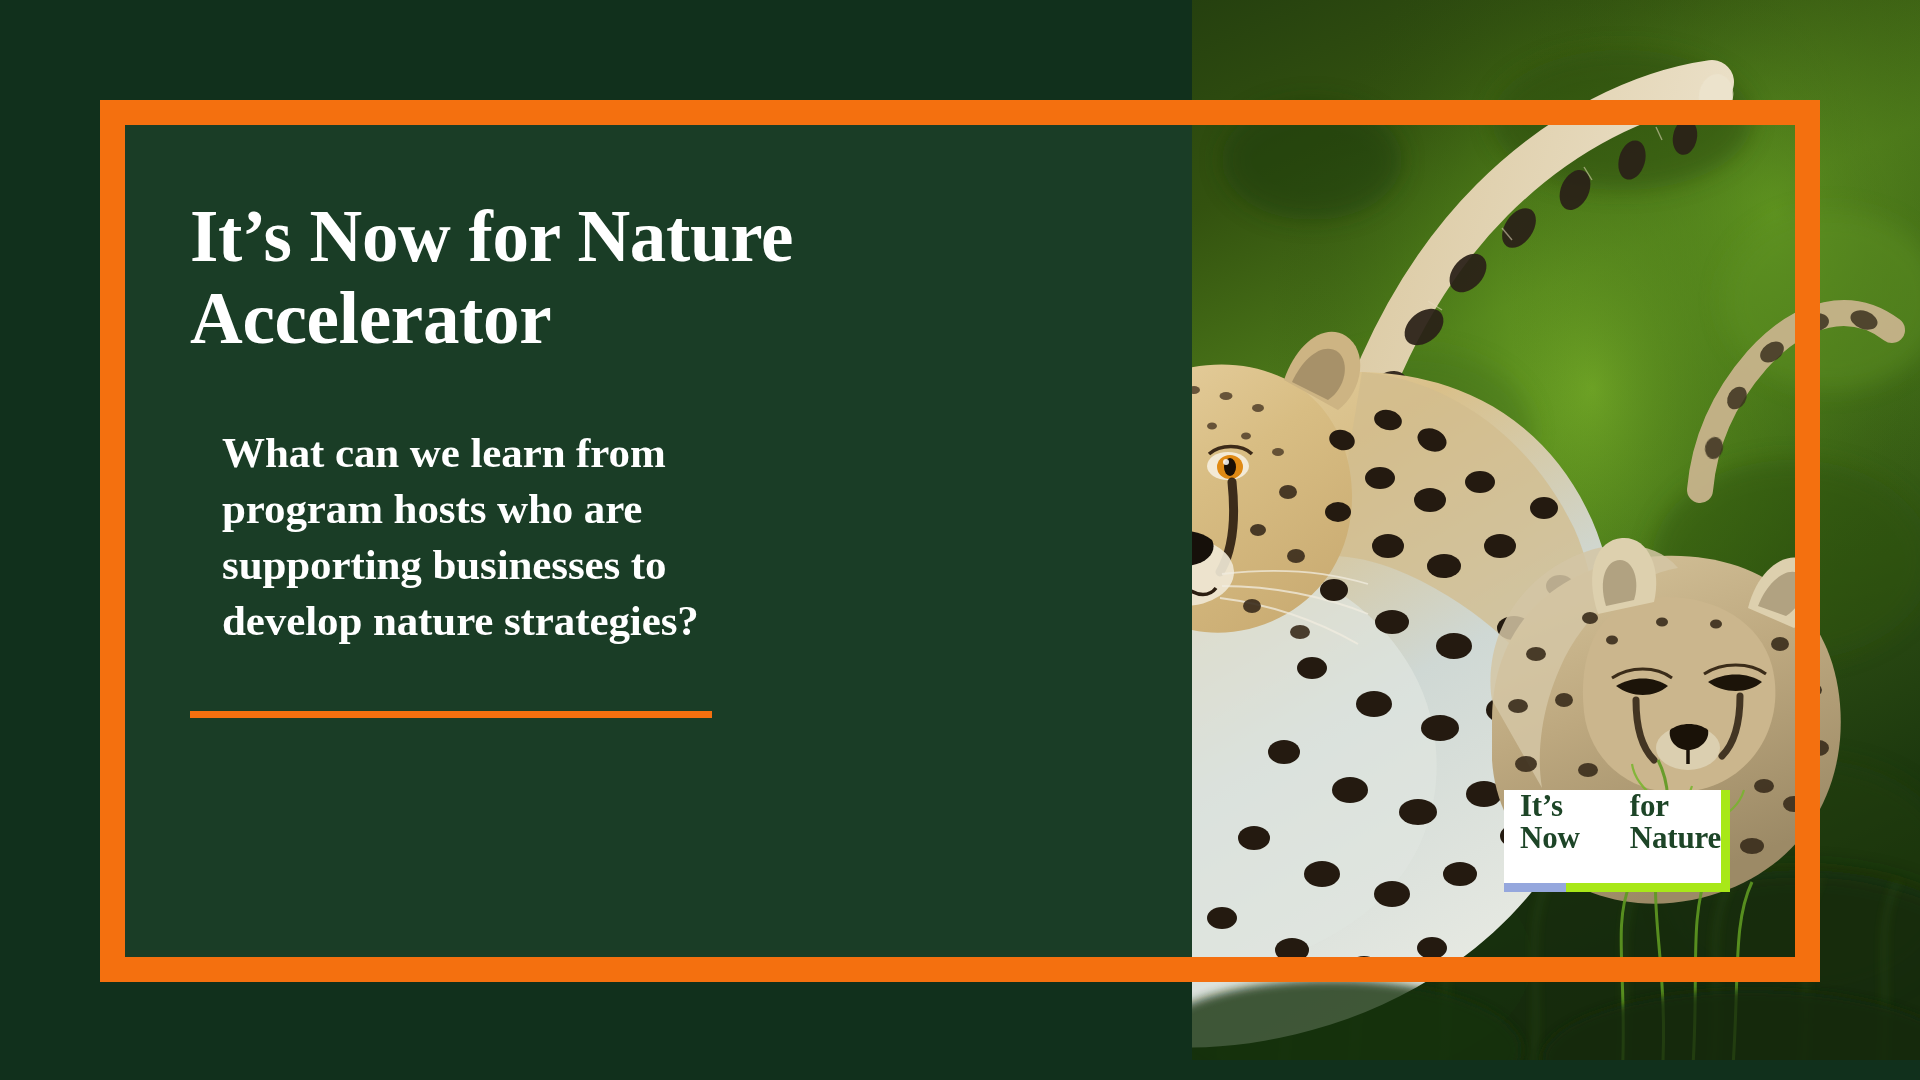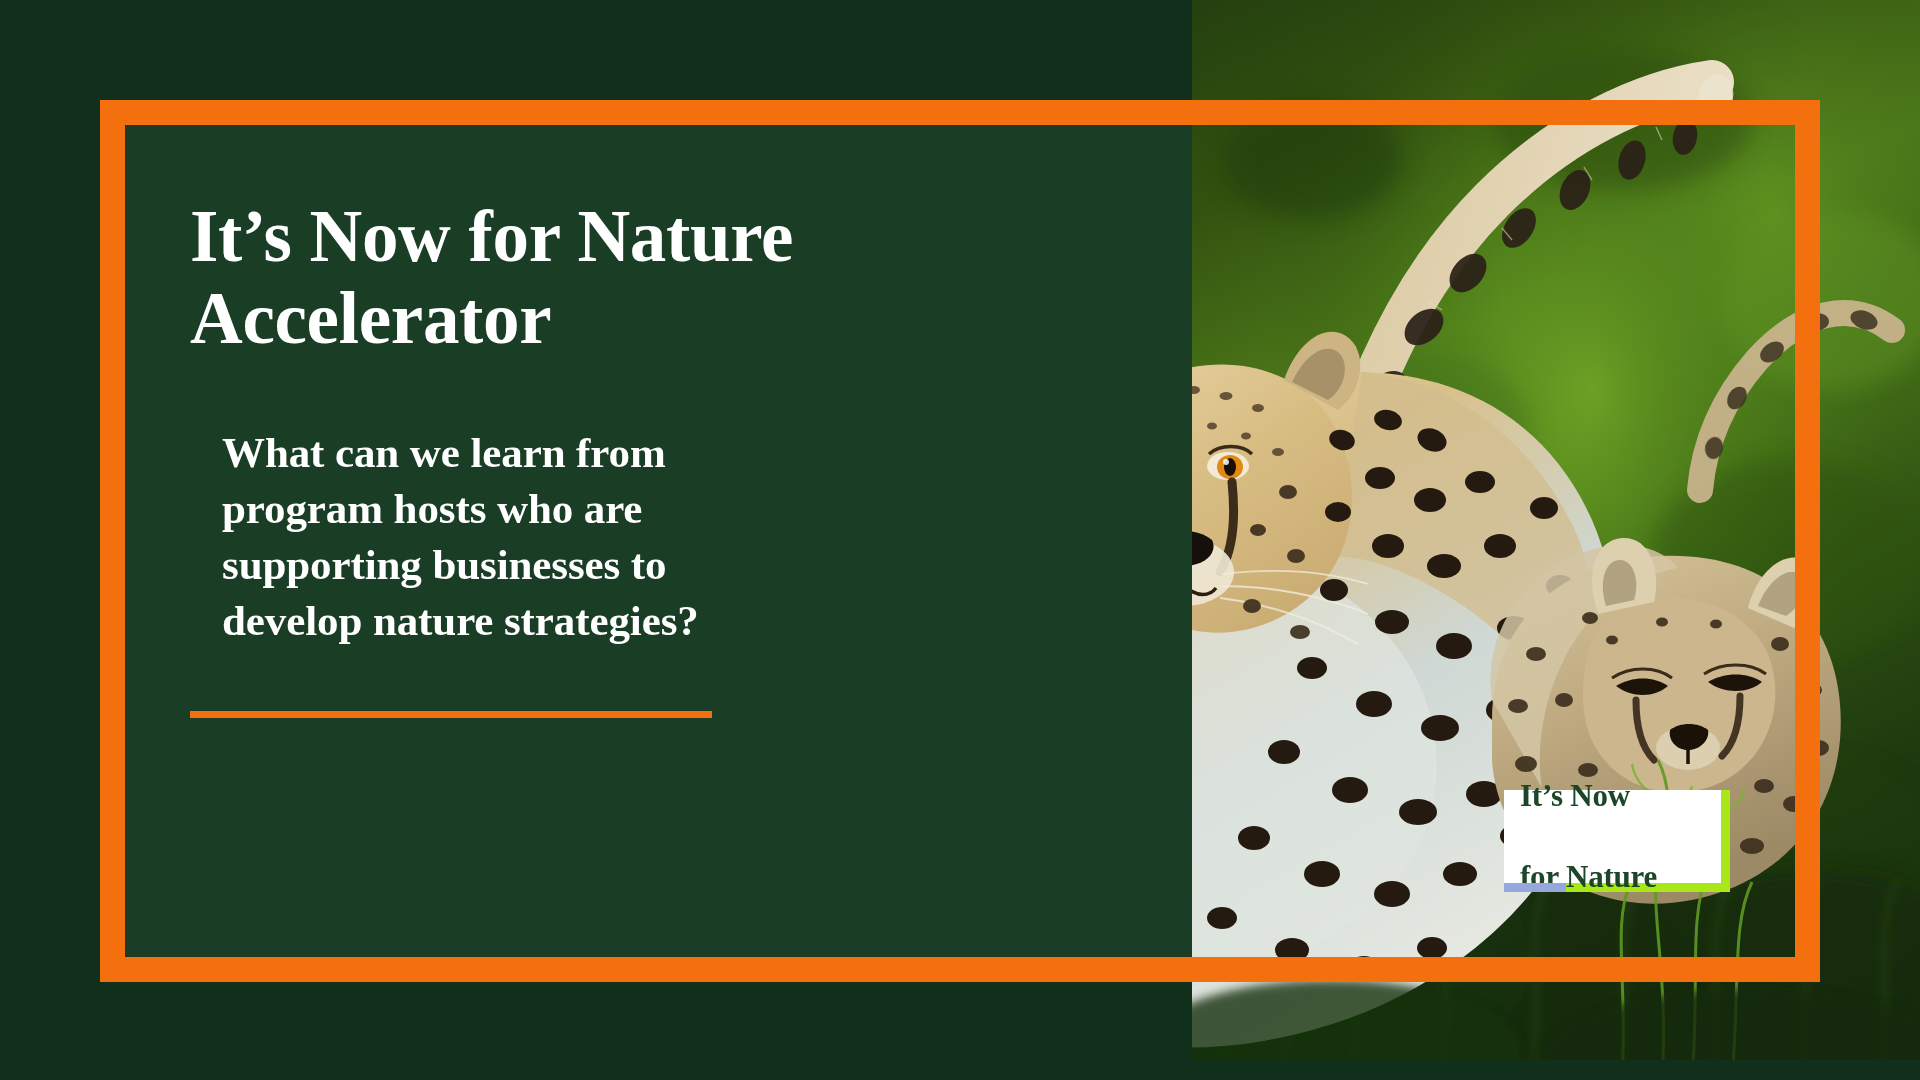--- a/index.html
+++ b/index.html
@@ -110,21 +110,20 @@
     width:62px; height:9px;
     background:#95a7dd;
     z-index:2;
   }
   .logo-box {
     position:absolute;
     left:0; top:0;
     width:217px; height:93px;
     background:#ffffff;
     display:flex;
-    flex-direction:column;
     justify-content:center;
     padding-left:16px;
     gap:48px;
   }
   .logo-line {
     color:#1d4527;
     font-family:"Liberation Serif", serif;
     font-weight:700;
     font-size:31px;
     line-height:1.04;

